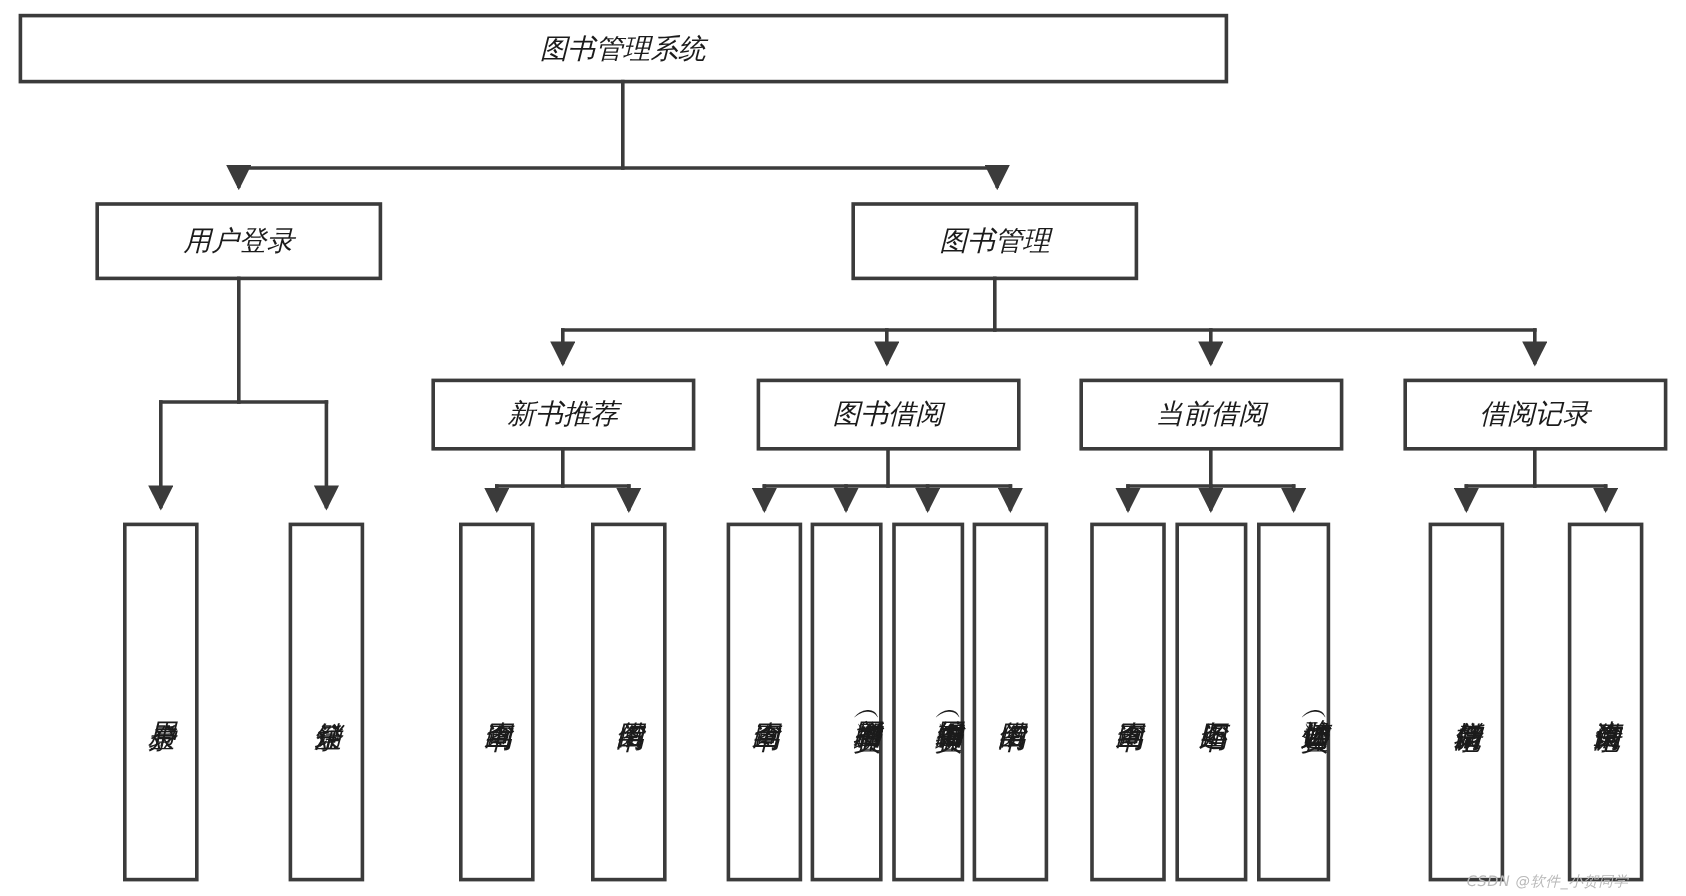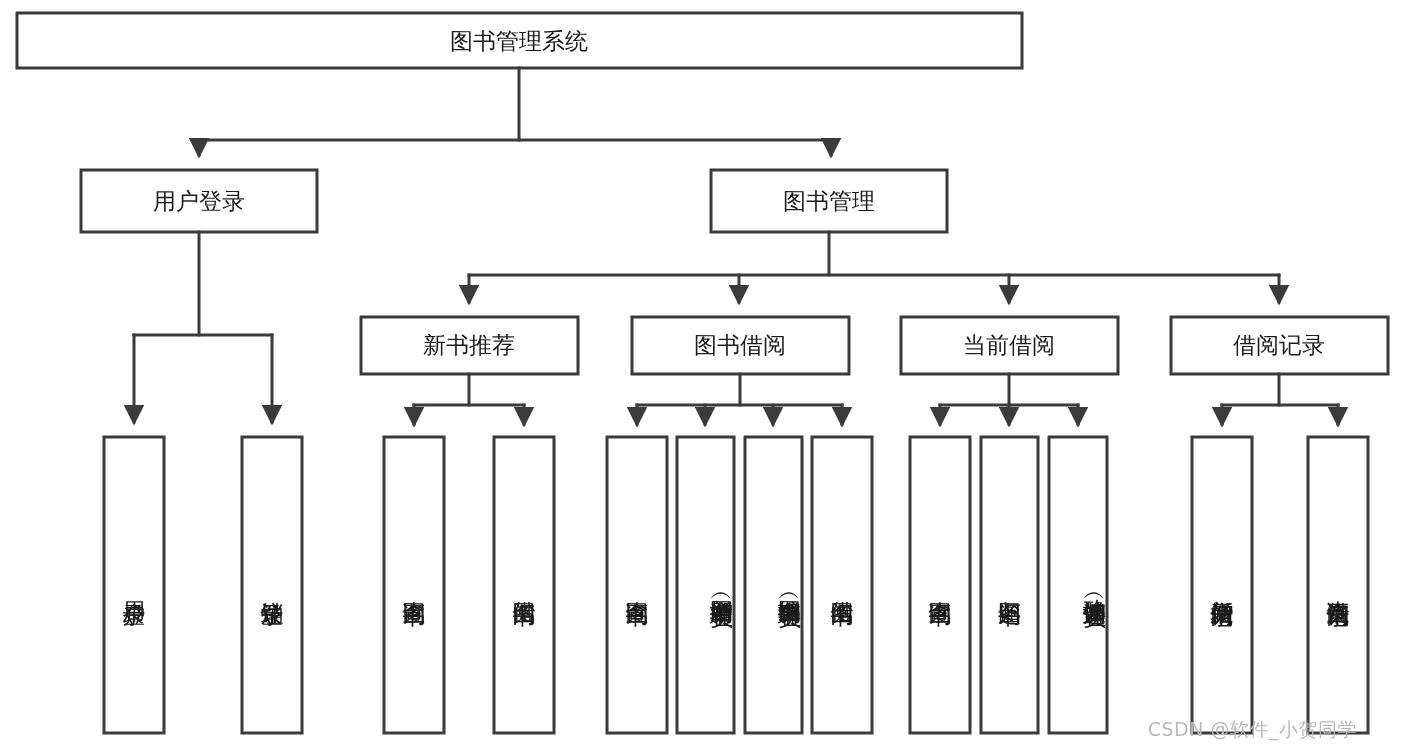--- a/index.html
+++ b/index.html
@@ -10,20 +10,21 @@
   body {
     width: 1405px;
     height: 747px;
     font-family: "DejaVu Sans", "Liberation Sans", sans-serif;
     overflow: hidden;
   }
   #diagram-root {
     position: relative;
     width: 1365px;
     height: 747px;
+    font-style: italic;
   }
   svg#flow {
     position: absolute;
     left: 0;
     top: 0;
     width: 1405px;
     height: 747px;
     display: block;
   }
   .node-box {
@@ -62,21 +63,21 @@
     letter-spacing: 1px;
     color: #1b1b1b;
     white-space: nowrap;
     pointer-events: none;
   }
   #watermark {
     position: absolute;
     right: 8px;
     bottom: 4px;
     font-family: "DejaVu Sans", "Liberation Sans", sans-serif;
-    font-size: 19px;
+    font-size: 12px;
     color: #b9b9b9;
     white-space: nowrap;
     letter-spacing: 0.5px;
   }
 </style>
 </head>
 <body>
 
 <div id="diagram-root">
 

